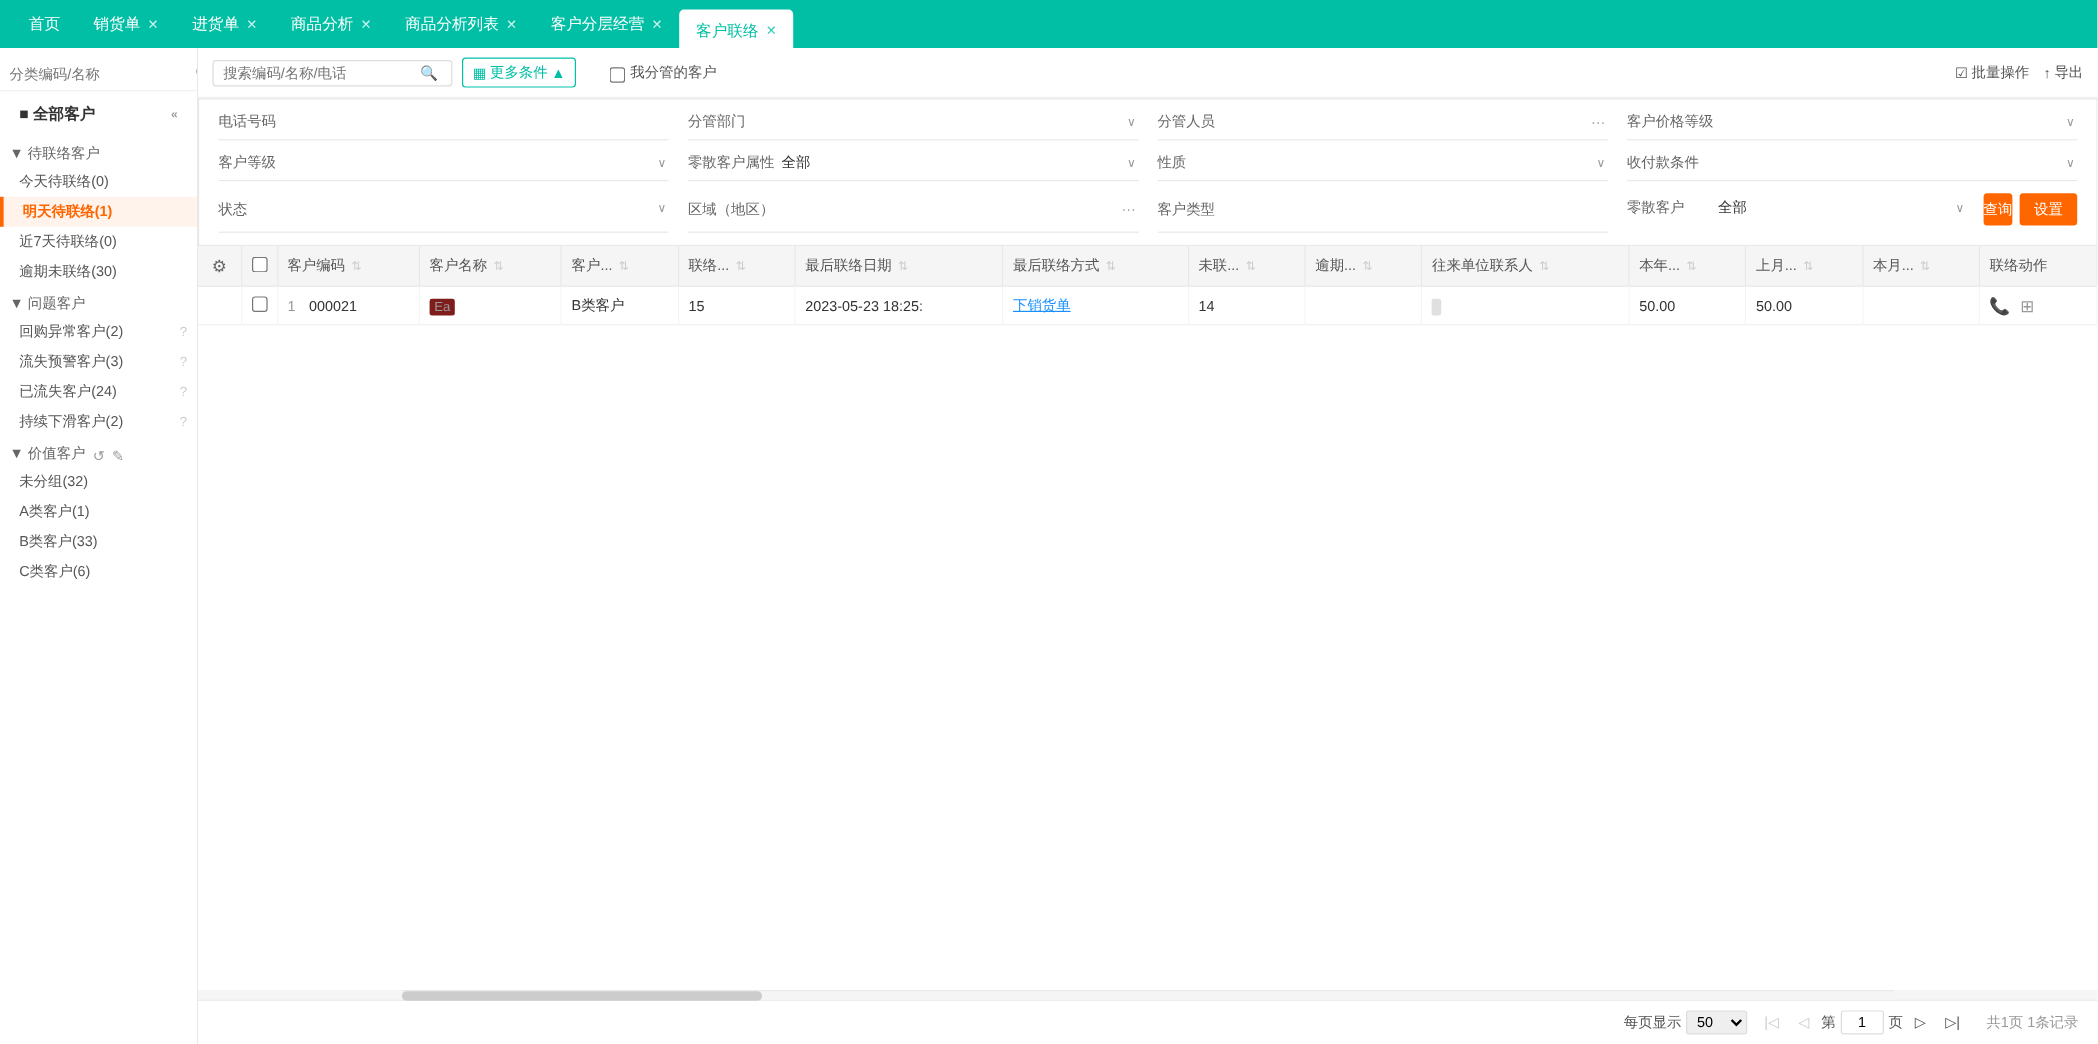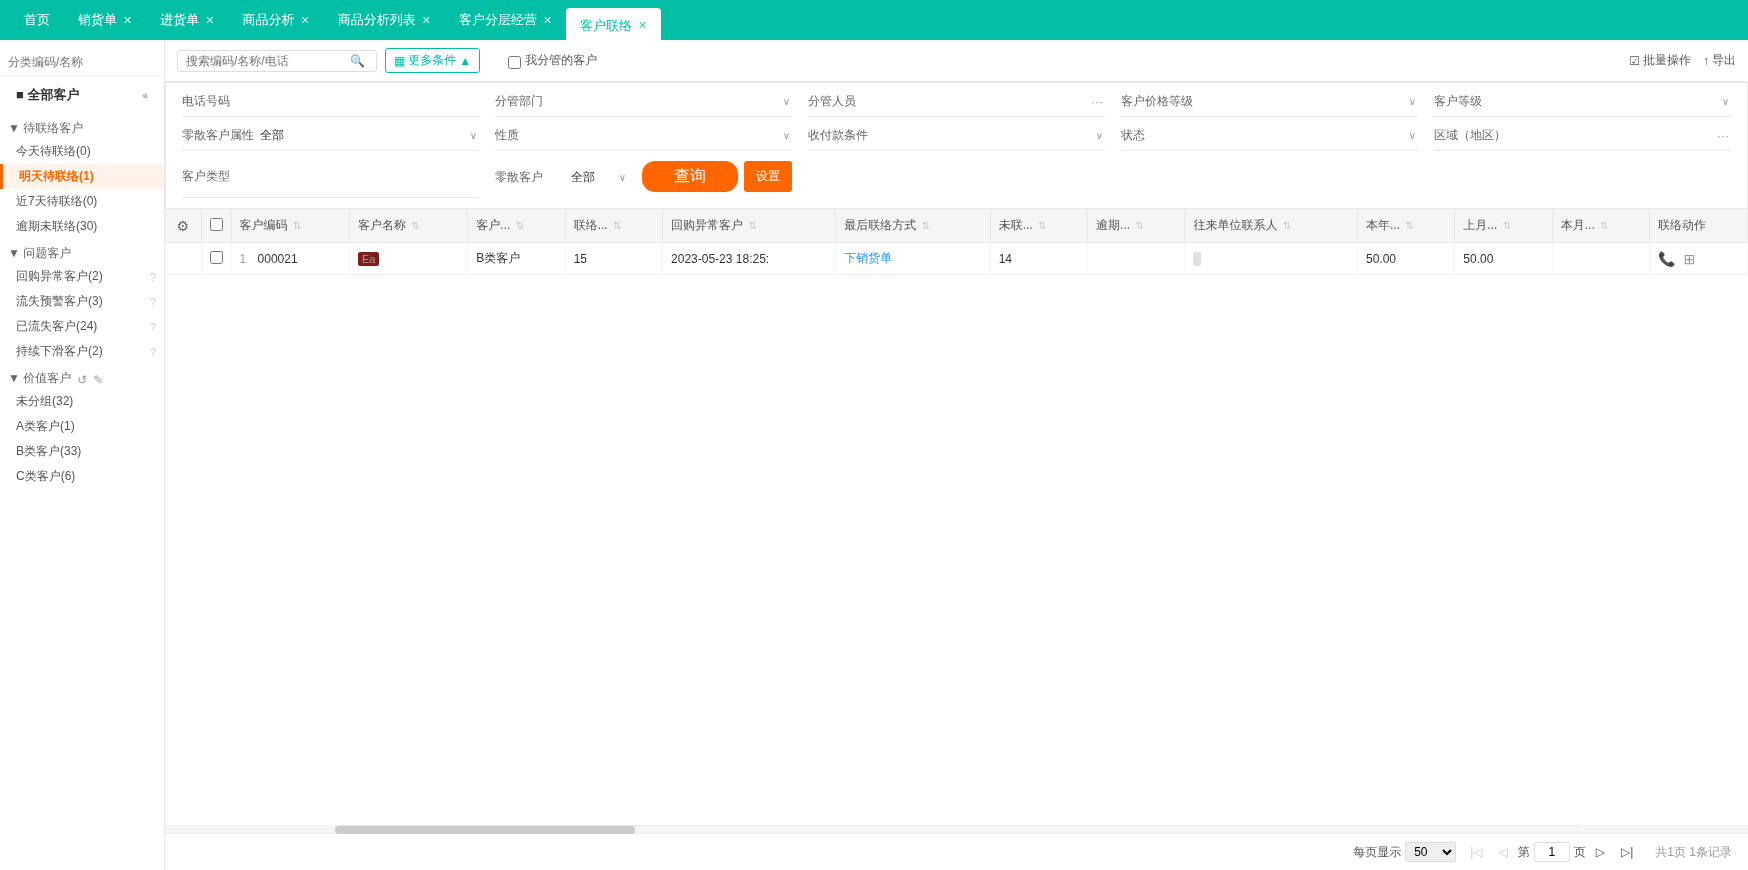--- a/index.html
+++ b/index.html
@@ -33,37 +33,37 @@
     .toolbar { background: #fff; padding: 8px 12px; display: flex; align-items: center; gap: 8px; border-bottom: 1px solid #e8e8e8; }
     .search-input-wrap { display: flex; align-items: center; border: 1px solid #ddd; border-radius: 3px; padding: 3px 8px; gap: 4px; min-width: 200px; }
     .search-input-wrap input { border: none; outline: none; font-size: 12px; color: #999; width: 160px; }
     .more-filter-btn { display: flex; align-items: center; gap: 3px; color: #00bfa5; font-size: 12px; cursor: pointer; border: 1px solid #00bfa5; padding: 3px 8px; border-radius: 3px; }
     .my-customer-check { display: flex; align-items: flex-end; gap: 4px; font-size: 12px; color: #555; cursor: pointer; margin-left: 20px; }
     .toolbar-right { margin-left: auto; display: flex; align-items: center; gap: 12px; }
     .batch-op-btn { display: flex; align-items: center; gap: 3px; color: #555; font-size: 12px; cursor: pointer; }
     .export-btn { display: flex; align-items: center; gap: 3px; color: #555; font-size: 12px; cursor: pointer; }
 
     
-    .filter-panel { background: #fff; border: 1px solid #e8e8e8; margin: 0; padding: 10px 16px; display: grid; grid-template-columns: 1fr 1fr 1fr 1fr 1fr; gap: 10px 16px; border-bottom: 1px solid #e8e8e8; }
+    .filter-panel { background: #fff; border: 1px solid #e8e8e8; margin: 0; padding: 10px 16px; display: grid; grid-template-columns: 1fr 1fr 1fr 1fr; gap: 10px 16px; border-bottom: 1px solid #e8e8e8; }
     .filter-field { display: flex; align-items: center; gap: 6px; border-bottom: 1px solid #e8e8e8; padding-bottom: 6px; position: relative; }
     .filter-field label { color: #666; font-size: 12px; white-space: nowrap; min-width: 70px; }
     .filter-field .field-input { flex: 1; border: none; outline: none; font-size: 12px; background: transparent; }
     .filter-field .chevron { color: #999; font-size: 10px; position: absolute; right: 2px; }
     .filter-field .dots { color: #999; font-size: 12px; position: absolute; right: 2px; }
-    .btn-query { background: #ff6600; color: #fff; border: none; border-radius: 13px; padding: 5px 32px; cursor: pointer; font-size: 16px; }
+    .btn-query { background: #ff6600; color: #fff; border: none; border-radius: 3px; padding: 5px 0; cursor: pointer; font-size: 12px; }
     .btn-setting { background: #ff6600; color: #fff; border: none; border-radius: 3px; padding: 5px 12px; cursor: pointer; font-size: 12px; }
 
     
     .table-area { flex: 1; overflow: auto; background: #fff; margin: 0; }
     table { width: 100%; border-collapse: collapse; font-size: 12px; }
     thead tr { background: #f5f5f5; border-bottom: 1px solid #e8e8e8; }
     thead th { padding: 8px 8px; text-align: left; color: #555; font-weight: normal; border-right: 1px solid #e8e8e8; white-space: nowrap; }
     tbody tr { border-bottom: 1px solid #f0f0f0; }
     tbody td { padding: 7px 8px; color: #333; border-right: 1px solid #f5f5f5; white-space: nowrap; }
-    .link-text { color: #1890ff; cursor: pointer; }
+    .link-text { color: #1890ff; cursor: pointer; text-decoration: underline; }
     .action-icons { display: flex; gap: 8px; }
     .action-icon { color: #999; cursor: pointer; font-size: 14px; }
     .col-settings { color: #666; cursor: pointer; font-size: 14px; }
     .col-sort { color: #ccc; font-size: 10px; margin-left: 2px; }
 
     
     .footer { background: #fff; border-top: 1px solid #e8e8e8; padding: 8px 16px; display: flex; align-items: center; justify-content: flex-end; gap: 8px; font-size: 12px; color: #555; }
     .footer-page-size { display: flex; align-items: center; gap: 4px; }
     .footer-page-size select { border: 1px solid #ddd; border-radius: 2px; padding: 1px 4px; font-size: 12px; }
     .footer-nav { display: flex; align-items: center; gap: 4px; }
@@ -299,21 +299,21 @@
             </th>
             <th>
               <span>客户...</span>
               <span class="col-sort">⇅</span>
             </th>
             <th>
               <span>联络...</span>
               <span class="col-sort">⇅</span>
             </th>
             <th>
-              <span>回购异常客户</span>
+              <span>最后联络日期</span>
               <span class="col-sort">⇅</span>
             </th>
             <th>
               <span>最后联络方式</span>
               <span class="col-sort">⇅</span>
             </th>
             <th>
               <span>未联...</span>
               <span class="col-sort">⇅</span>
             </th>

